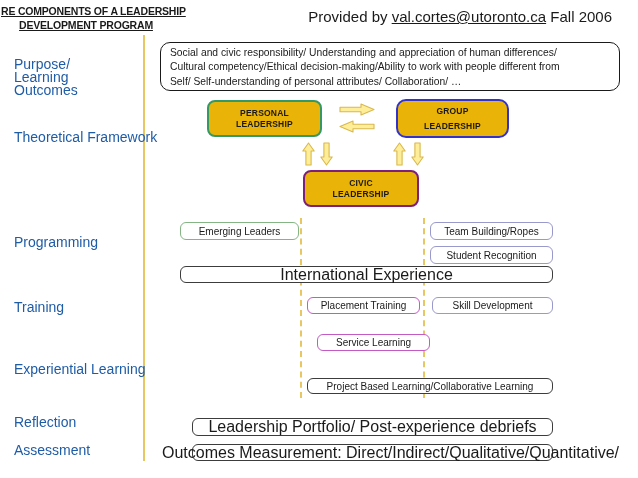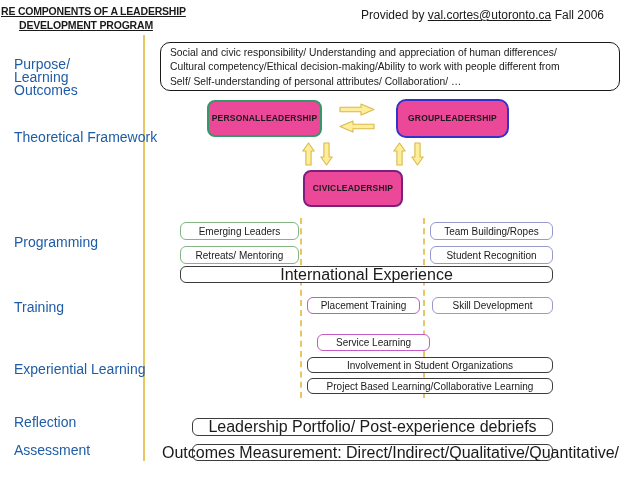--- a/index.html
+++ b/index.html
@@ -9,48 +9,48 @@
     font-family:"Liberation Sans", sans-serif; color:#1a1a1a; overflow:hidden;
   }
   .abs { position:absolute; }
 
   
   #title { left:1px; top:4px; width:170px; font-size:10.5px; font-weight:600; letter-spacing:-0.2px; line-height:14px; }
   #title .t1 { display:block; text-decoration:underline; white-space:nowrap; }
   #title .t2 { display:block; text-decoration:underline; text-align:center; white-space:nowrap; }
 
   
-  #credit { top:8px; right:34px; font-size:12px; white-space:nowrap; }
+  #credit { top:8px; right:26px; font-size:15px; white-space:nowrap; }
   #credit a { color:#1a1a1a; text-decoration:underline; cursor:pointer; }
 
   
   #outcomes-box {
     left:160px; top:42px; width:460px; height:49px;
     border:1.6px solid #1a1a1a; border-radius:10px; background:#fff;
     padding:3px 9px; font-size:10.3px; line-height:14.3px;
   }
   #outcomes-box span { display:block; white-space:nowrap; }
 
   
   #vline { left:143px; top:35px; height:426px; width:0; border-left:2px solid #E8C661; }
   .dashline { top:218px; height:180px; width:0; border-left:2px dashed #E8C661; z-index:0; }
   #dash-left { left:300px; } #dash-right { left:423px; }
 
   
   .side-label { left:14px; color:#1F5CA6; font-size:14px; line-height:13px; }
 
   
   .lead-box {
-    display:flex; flex-direction:row; align-items:center; justify-content:center;
+    display:flex; flex-direction:column; align-items:center; justify-content:center;
     text-align:center; font-weight:700; font-size:8.5px; letter-spacing:0.2px;
-    background:#ec4899; z-index:1;
+    background:#eab308; z-index:1;
   }
   #personal-box { left:207px; top:100px; width:115px; height:37px; border:2px solid #339966; border-radius:8px; line-height:11px; }
   #group-box    { left:396px; top:99px;  width:113px; height:39px; border:2.5px solid #3333CC; border-radius:10px; line-height:15px; }
-  #civic-box    { left:303px; top:170px; width:100px; height:37px; border:2.5px solid #7D1F7D; border-radius:8px; line-height:11px; }
+  #civic-box    { left:303px; top:170px; width:116px; height:37px; border:2.5px solid #7D1F7D; border-radius:8px; line-height:11px; }
 
   
   #h-arrows { left:339px; top:103px; display:flex; flex-direction:column; gap:4px; }
   .v-pair { top:142px; display:flex; gap:5px; }
   #v-pair-left { left:302px; } #v-pair-right { left:393px; }
 
   
   .item {
     display:flex; align-items:center; justify-content:center; text-align:center;
     background:#fff; font-size:10px; border-radius:6px; z-index:1; white-space:nowrap;
@@ -138,28 +138,26 @@
   <div id="v-pair-right" class="abs v-pair">
     <svg width="13" height="24" viewBox="0 0 13 24">
       <polygon points="6.5,1 12.2,9 9.1,9 9.1,23 3.9,23 3.9,9 0.8,9" fill="#FFEE99" stroke="#D9B84E" stroke-width="1.1" stroke-linejoin="round"></polygon>
     </svg>
     <svg width="13" height="24" viewBox="0 0 13 24">
       <polygon points="6.5,23 12.2,15 9.1,15 9.1,1 3.9,1 3.9,15 0.8,15" fill="#FFEE99" stroke="#D9B84E" stroke-width="1.1" stroke-linejoin="round"></polygon>
     </svg>
   </div>
 
   <div id="emerging" class="abs item b-green">Emerging Leaders</div>
-  <div id="retreats" class="abs item b-green">Retreats/ Mentoring</div>
   <div id="team" class="abs item b-peri">Team Building/Ropes</div>
   <div id="recognition" class="abs item b-peri">Student Recognition</div>
   <div id="international" class="abs item b-dark wide">International Experience</div>
 
   <div id="placement" class="abs item b-mag">Placement Training</div>
   <div id="skill" class="abs item b-peri">Skill Development</div>
 
   <div id="service" class="abs item b-mag">Service Learning</div>
-  <div id="involvement" class="abs item b-dark">Involvement in Student Organizations</div>
   <div id="project" class="abs item b-dark">Project Based Learning/Collaborative Learning</div>
 
   <div id="portfolio" class="abs item b-dark wide">Leadership Portfolio/ Post-experience debriefs</div>
   <div id="measurement" class="abs item b-dark wide">Outcomes Measurement: Direct/Indirect/Qualitative/Quantitative/</div>
 
 </div>
 
 </body></html>

